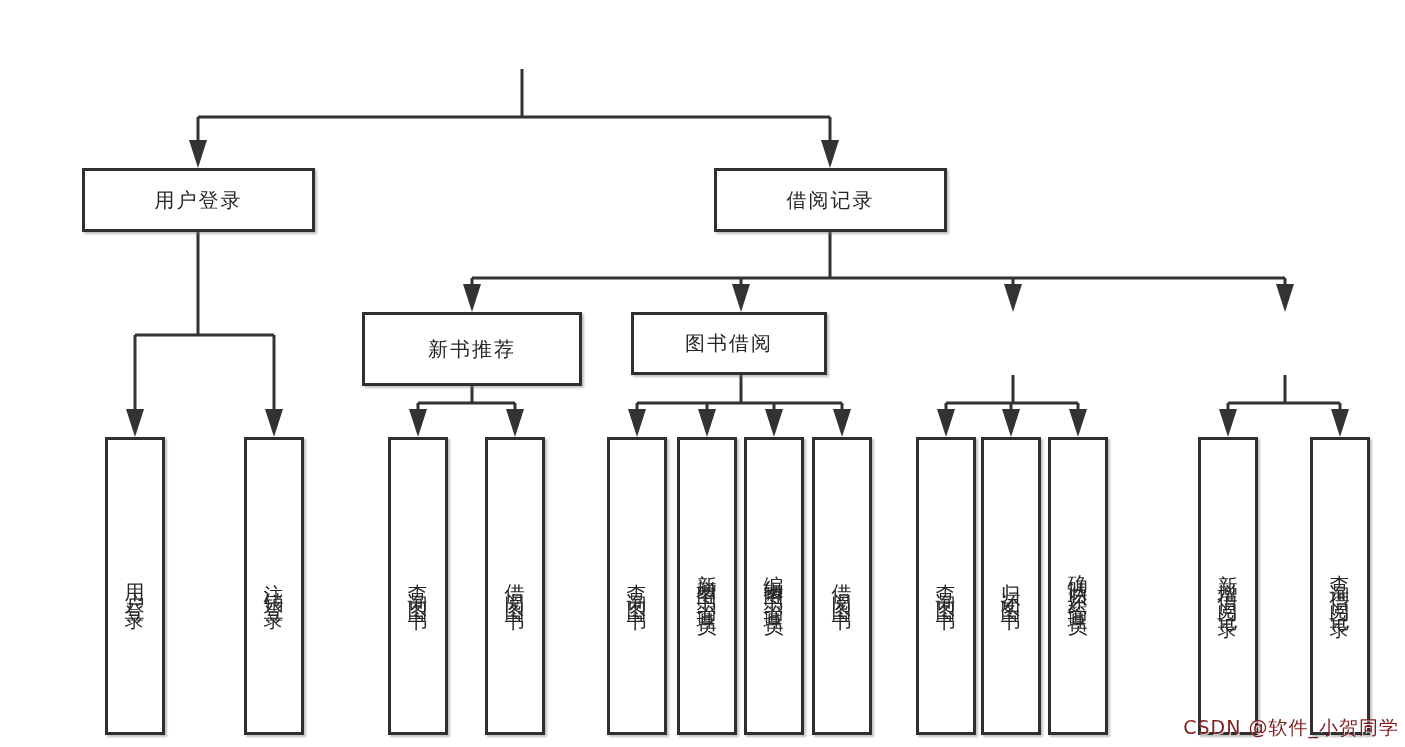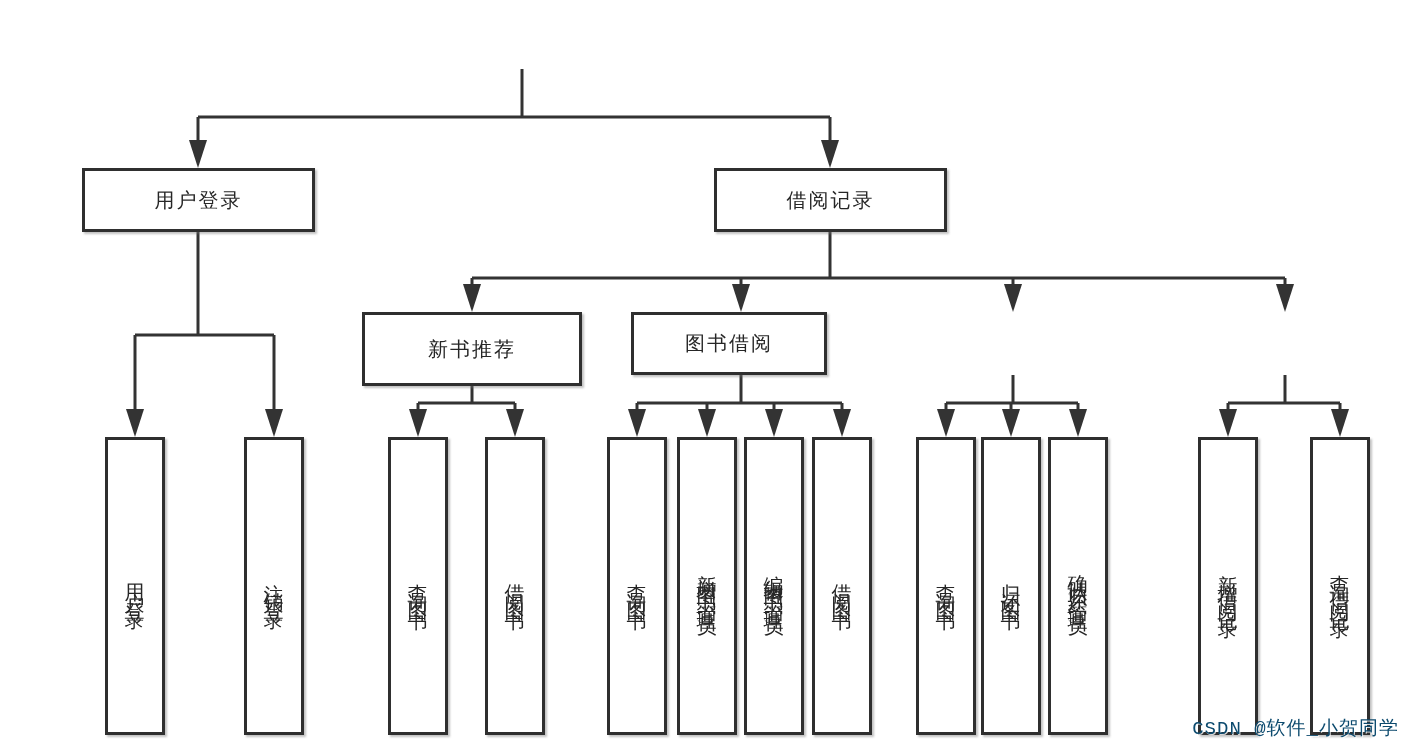--- a/index.html
+++ b/index.html
@@ -48,26 +48,25 @@
     color: #262626;
   }
   .vtext.long {
     letter-spacing: 6px;
   }
   .watermark {
     position: absolute;
     right: 6px;
     bottom: 6px;
     font-size: 19px;
-    color: #0c4a6e;
+    color: #7f1d1d;
     letter-spacing: 1px;
     text-shadow: 1px 1px 0 rgba(255,255,255,0.8);
     z-index: 5;
     white-space: nowrap;
-    font-family: Liberation Mono, monospace;
   }
 </style>
 </head>
 <body>
 
 <div class="canvas">
 
   <svg class="connectors" viewBox="0 0 1405 747" xmlns="http://www.w3.org/2000/svg" fill="none" stroke="#333333" stroke-width="3">
 
     <g>

